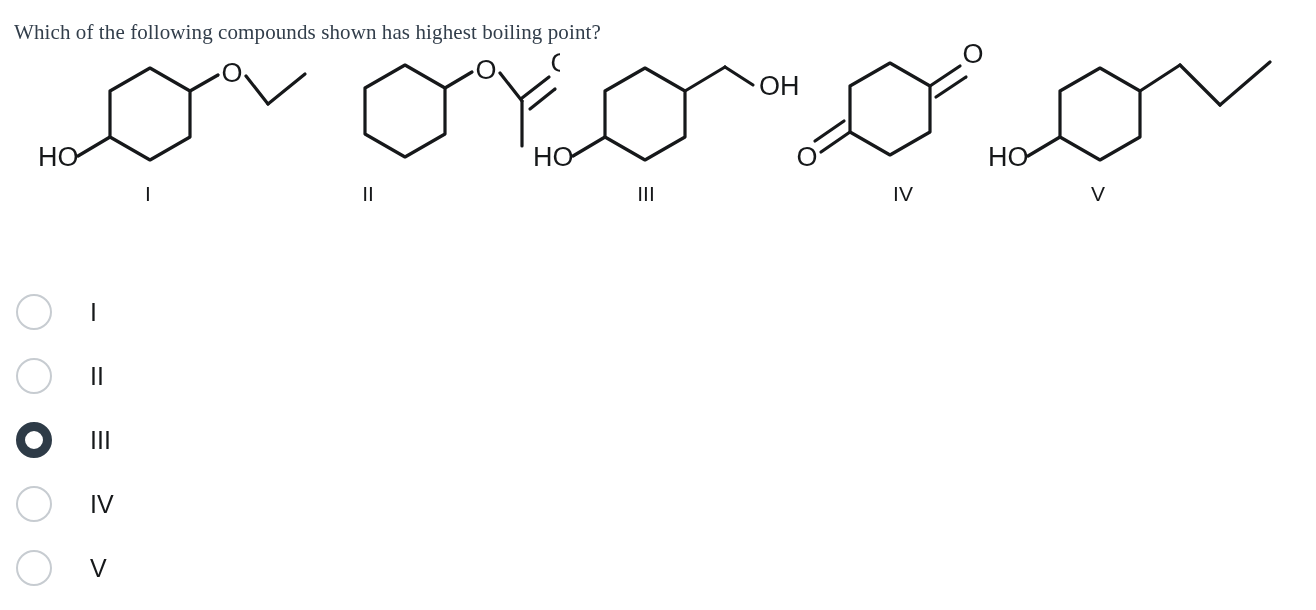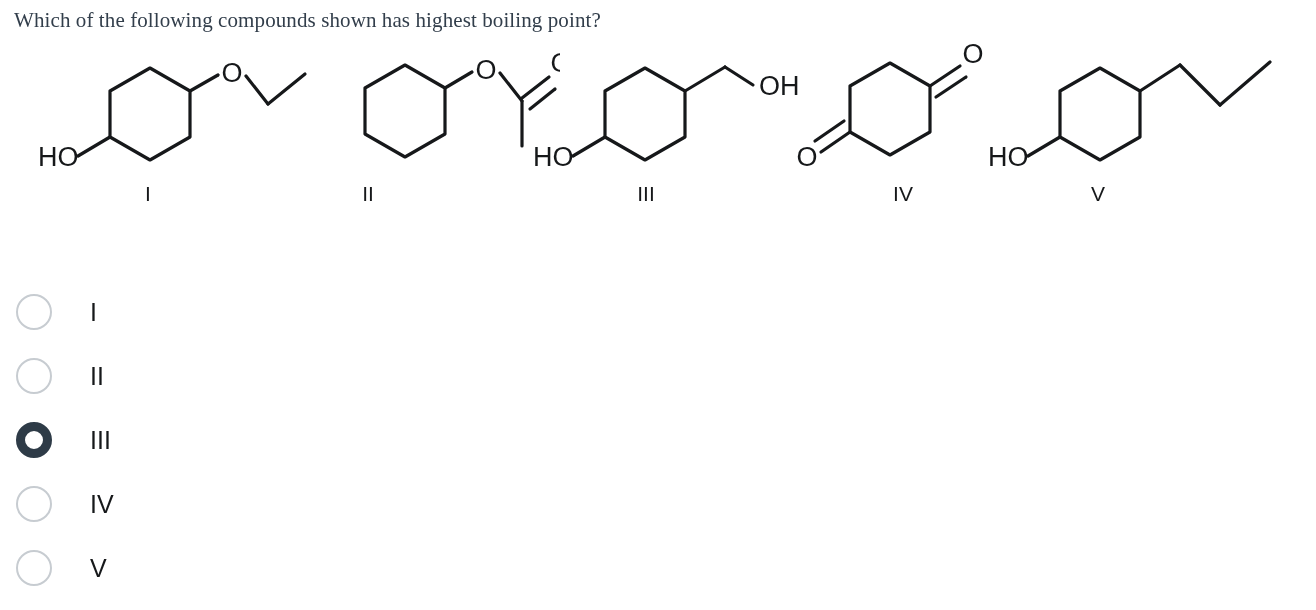--- a/index.html
+++ b/index.html
@@ -11,21 +11,21 @@
   body {
     width: 1316px;
     height: 610px;
     position: relative;
     font-family: "Liberation Sans", sans-serif;
     overflow: hidden;
   }
   #question-title {
     position: absolute;
     left: 14px;
-    top: 8px;
+    top: 20px;
     font-family: "Liberation Serif", serif;
     font-size: 21px;
     color: #323e4b;
     white-space: nowrap;
     letter-spacing: 0.1px;
   }
   #molecules-row {
     position: absolute;
     left: 0;
     top: 40px;

